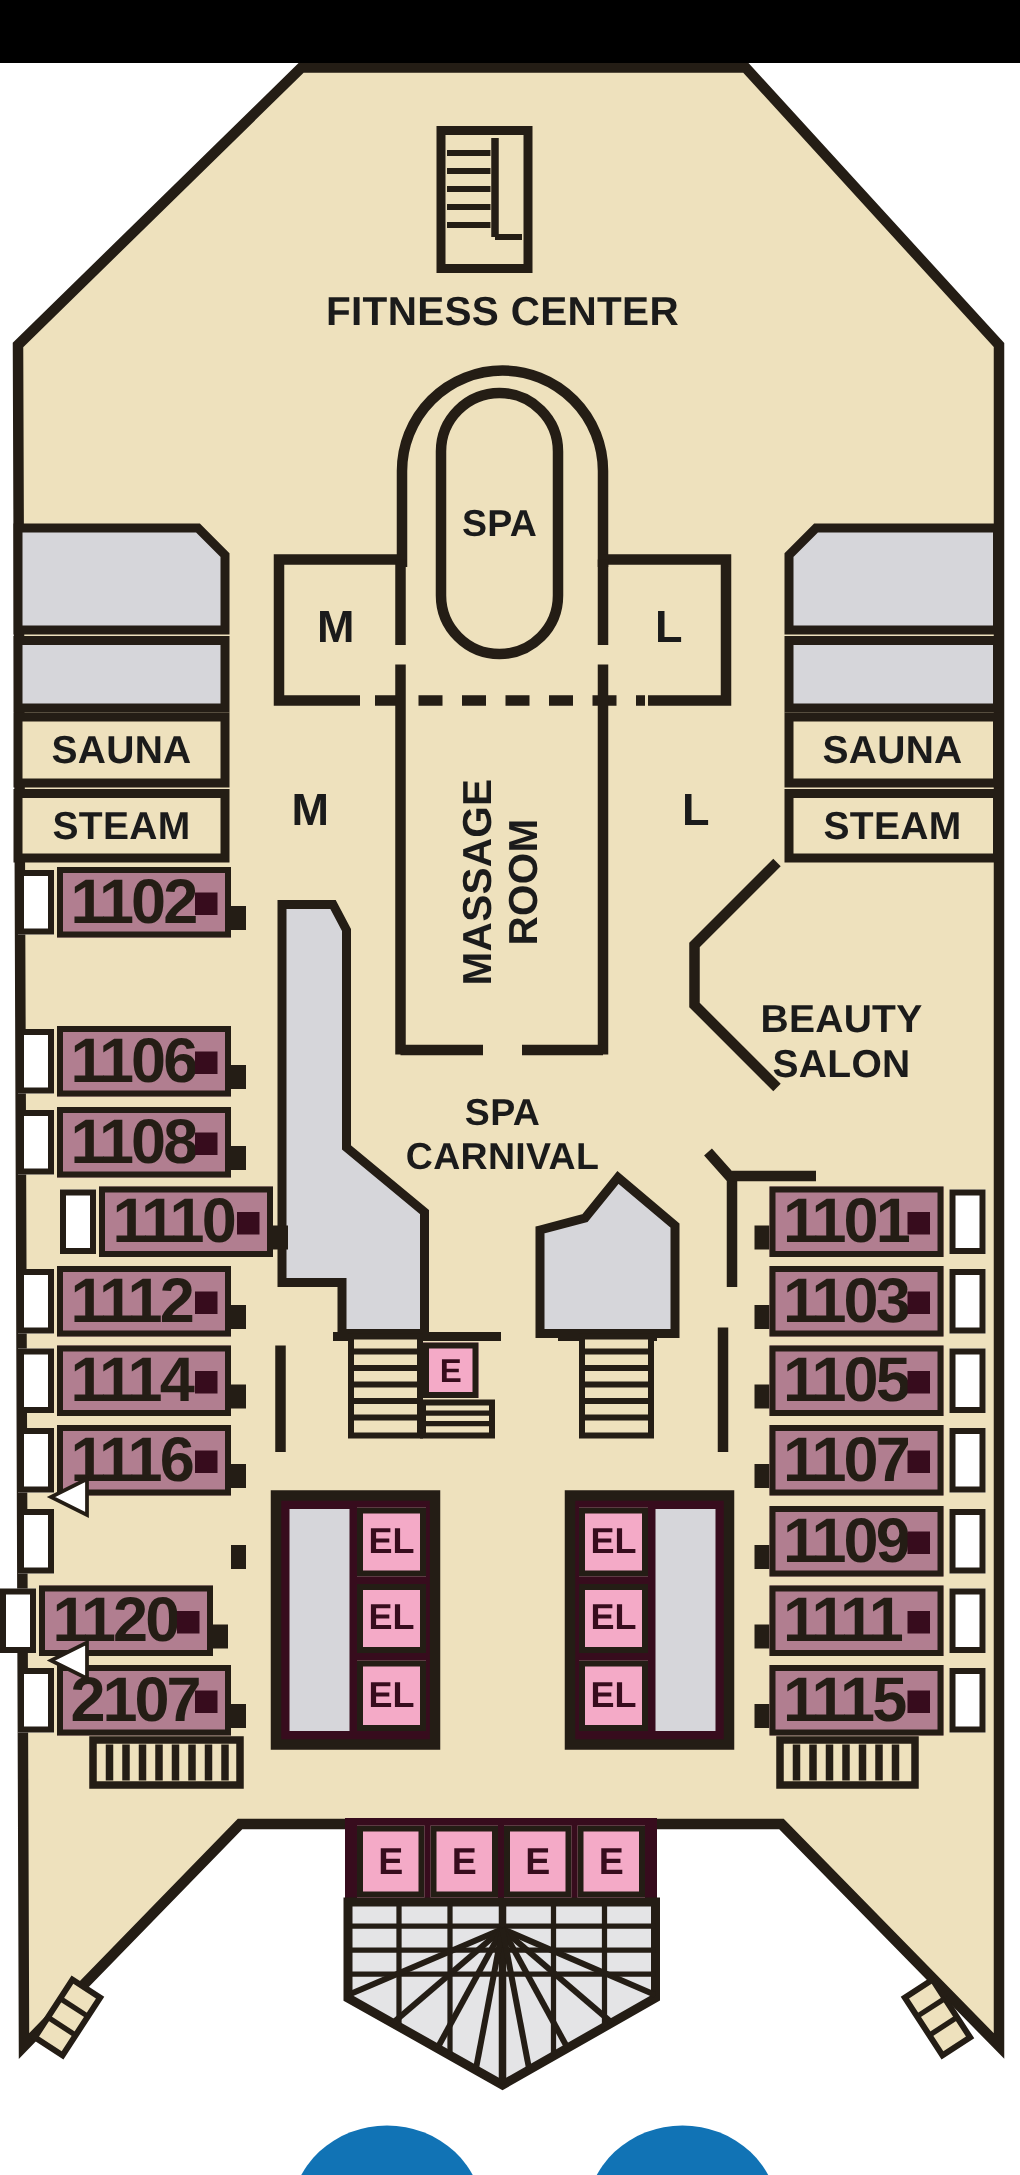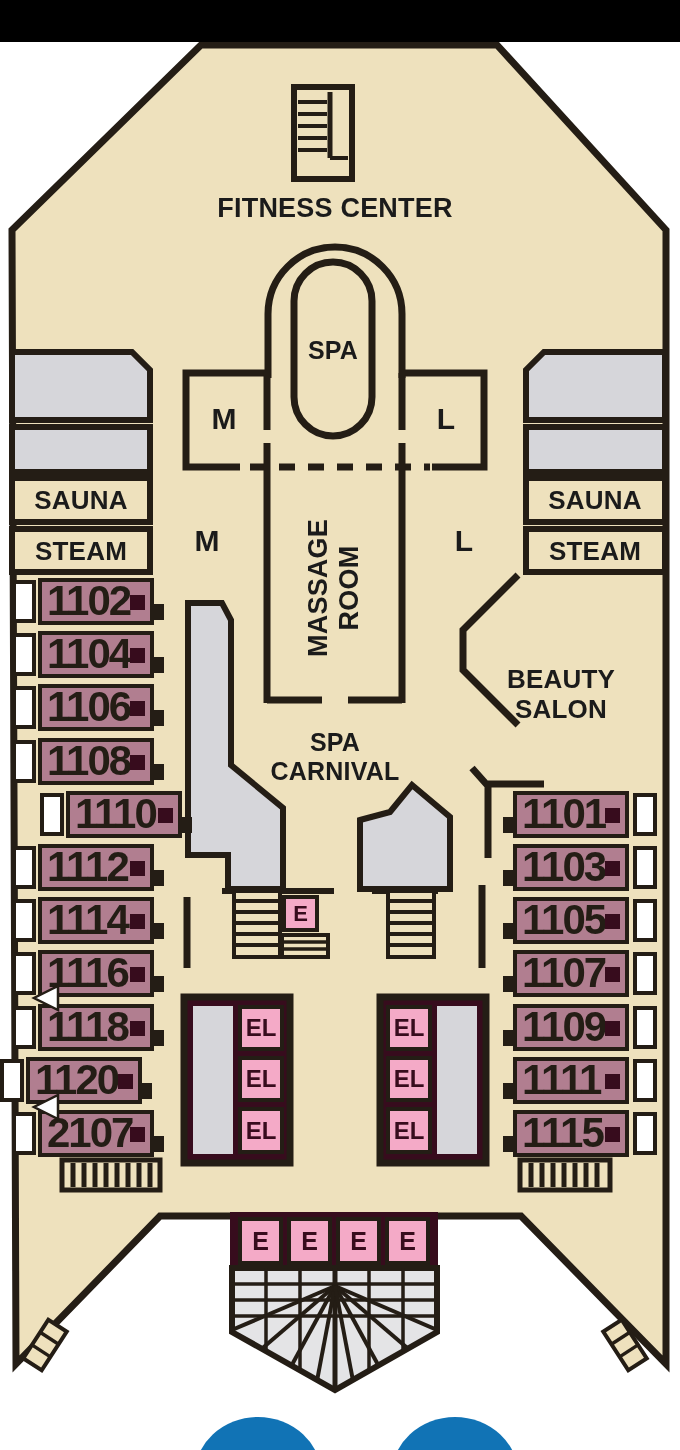--- a/index.html
+++ b/index.html
@@ -201,28 +201,20 @@
   </div>
 
   <div class="cab" style="left:12px;top:578px;width:152px;">
     <div class="win" style="left:0;"></div>
     <div class="box" style="left:26px;">
       <span class="num">1102</span>
       <span class="door"></span>
     </div>
     <div class="notch" style="left:142px;"></div>
   </div>
-  <div class="cab" style="left:12px;top:631px;width:152px;">
-    <div class="win" style="left:0;"></div>
-    <div class="box" style="left:26px;">
-      <span class="num">1104</span>
-      <span class="door"></span>
-    </div>
-    <div class="notch" style="left:142px;"></div>
-  </div>
   <div class="cab" style="left:12px;top:684px;width:152px;">
     <div class="win" style="left:0;"></div>
     <div class="box" style="left:26px;">
       <span class="num">1106</span>
       <span class="door"></span>
     </div>
     <div class="notch" style="left:142px;"></div>
   </div>
   <div class="cab" style="left:12px;top:738px;width:152px;">
     <div class="win" style="left:0;"></div>
@@ -259,24 +251,20 @@
   <div class="cab" style="left:12px;top:950px;width:152px;">
     <div class="win" style="left:0;"></div>
     <div class="box" style="left:26px;">
       <span class="num">1116</span>
       <span class="door"></span>
     </div>
     <div class="notch" style="left:142px;"></div>
   </div>
   <div class="cab" style="left:12px;top:1004px;width:152px;">
     <div class="win" style="left:0;"></div>
-    <div class="box" style="left:26px;">
-      <span class="num">1118</span>
-      <span class="door"></span>
-    </div>
     <div class="notch" style="left:142px;"></div>
   </div>
   <div class="cab" style="left:0;top:1057px;width:152px;">
     <div class="win" style="left:0;"></div>
     <div class="box" style="left:26px;">
       <span class="num">1120</span>
       <span class="door"></span>
     </div>
     <div class="notch" style="left:142px;"></div>
   </div>

